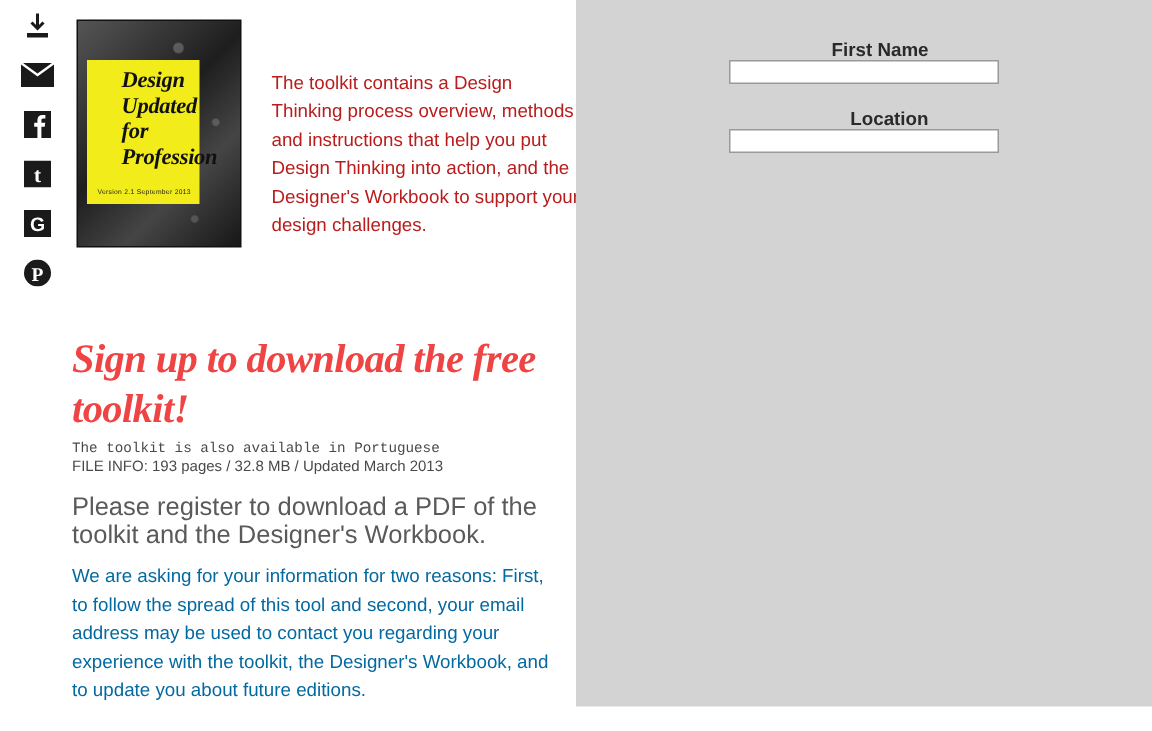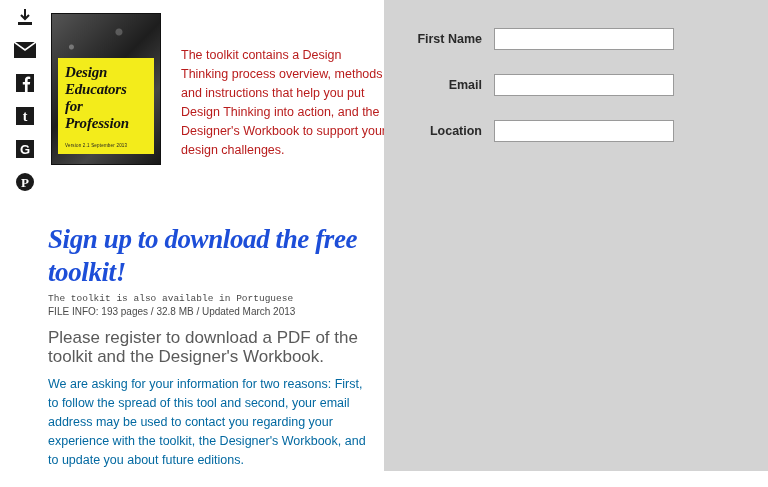--- a/index.html
+++ b/index.html
@@ -56,26 +56,25 @@
       radial-gradient(circle at 30% 75%, rgba(255,255,255,.20) 0 3px, transparent 4px),
       radial-gradient(circle at 72% 88%, rgba(255,255,255,.16) 0 2px, transparent 3px),
       linear-gradient(135deg, #555 0%, #1e1e1e 45%, #454545 70%, #171717 100%);
     overflow: hidden;
     box-shadow: 0 0 0 1px #111;
   }
   .cover-band {
     position: absolute;
     left: 6px;
     top: 26px;
-    width: 96px;
+    width: 75px;
     height: 96px;
     background: #f3ec1b;
-    padding: 6px 7px;
+    padding: 6px 23px;
     box-sizing: border-box;
-    margin-top: 18px;
   }
   .cover-title {
     font-family: "Liberation Serif", serif;
     font-weight: bold;
     font-style: italic;
     font-size: 15px;
     line-height: 17px;
     color: #111;
     letter-spacing: -0.2px;
   }
@@ -104,21 +103,21 @@
   .headline {
     position: absolute;
     left: 48px;
     top: 205px;
     width: 330px;
     font-family: "Liberation Serif", serif;
     font-style: italic;
     font-weight: bold;
     font-size: 27px;
     line-height: 33px;
-    color: #1d4ed8;
+    color: #ef4444;
     letter-spacing: -0.4px;
   }
 
   
   .portuguese {
     position: absolute;
     left: 48px;
     top: 292px;
     width: 330px;
     font-size: 9.5px;
@@ -168,20 +167,21 @@
     left: 0;
     top: 26px;
     width: 384px;
   }
   .form-row {
     display: flex;
     align-items: center;
     justify-content: flex-start;
     height: 26px;
     margin-bottom: 20px;
+    flex-direction: column;
   }
   .form-label {
     width: 92px;
     margin-left: 6px;
     text-align: right;
     padding-right: 12px;
     font-size: 12.5px;
     font-weight: bold;
     color: #2a2a2a;
   }
@@ -237,21 +237,21 @@
       <svg width="18" height="18" viewBox="0 0 18 18">
           <circle cx="9" cy="9" r="9" fill="#1a1a1a"></circle>
           <text x="9" y="14" font-family="Liberation Serif, serif" font-size="13" font-weight="bold" fill="#ffffff" text-anchor="middle">P</text>
         </svg>
     </div>
   </div>
 
   <div class="cover">
     <div class="cover-band">
       <div class="cover-title">Design</div>
-      <div class="cover-title">Educators</div>
+      <div class="cover-title">Updated</div>
       <div class="cover-title">for</div>
       <div class="cover-title">Profession</div>
       <div class="cover-sub">Version 2.1  September 2013</div>
     </div>
   </div>
 
   <div class="intro">The toolkit contains a Design Thinking process overview, methods and instructions that help you put Design Thinking into action, and the Designer's Workbook to support your design challenges.</div>
 
   <h1 class="headline">Sign up to download the free toolkit!</h1>
 
@@ -261,23 +261,19 @@
   <div class="para2">We are asking for your information for two reasons: First, to follow the spread of this tool and second, your email address may be used to contact you regarding your experience with the toolkit, the Designer's Workbook, and to update you about future editions.</div>
 
   <div class="form-panel">
 
     <div class="form-rows">
       <div class="form-row">
         <div class="form-label">First Name</div>
         <input class="form-input" type="text" value="" style="">
       </div>
       <div class="form-row">
-        <div class="form-label">Email</div>
-        <input class="form-input" type="text" value="" style="">
-      </div>
-      <div class="form-row">
         <div class="form-label">Location</div>
         <input class="form-input" type="text" value="" style="">
       </div>
     </div>
 
   </div>
 </div>
 
 </body></html>

